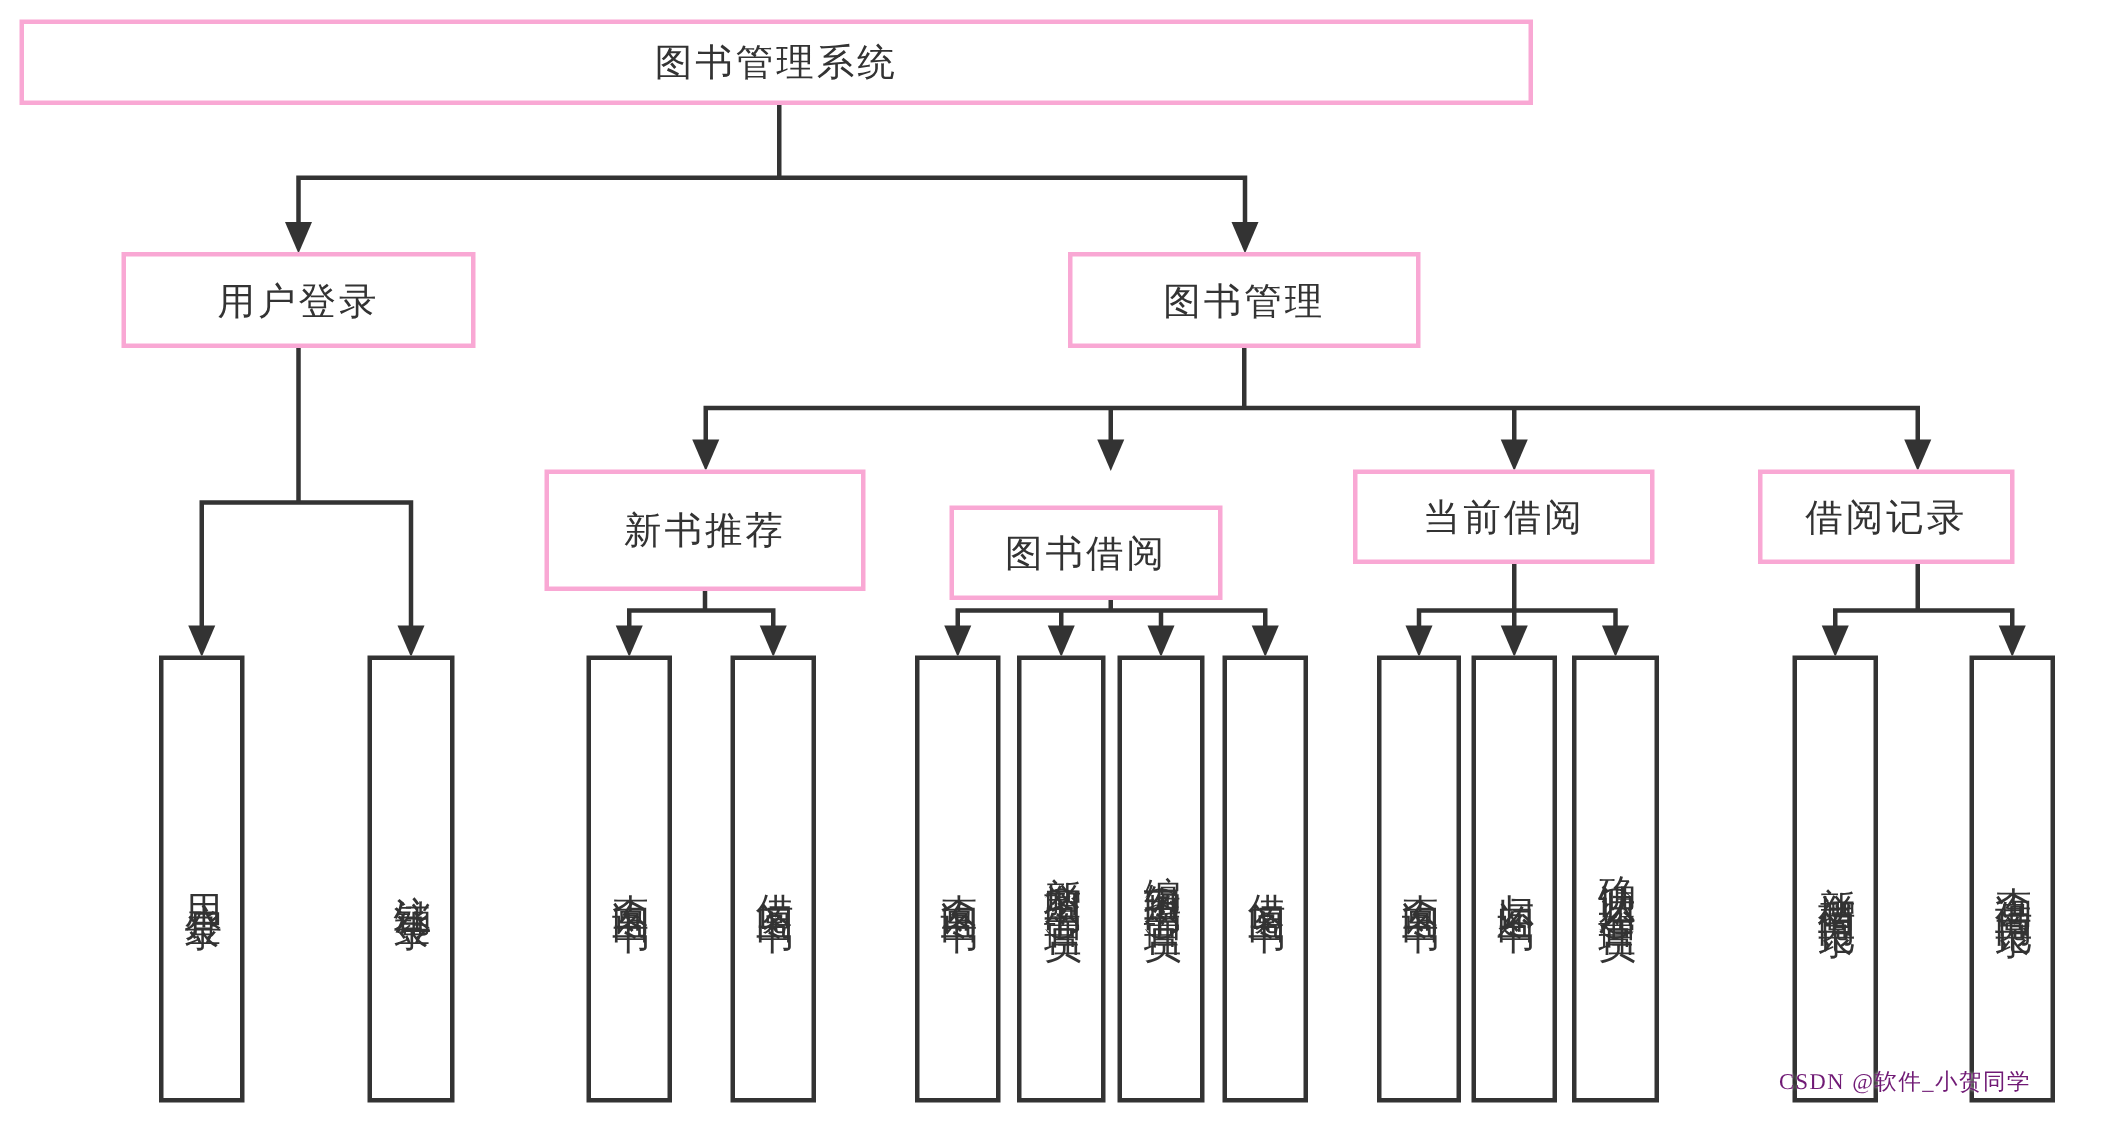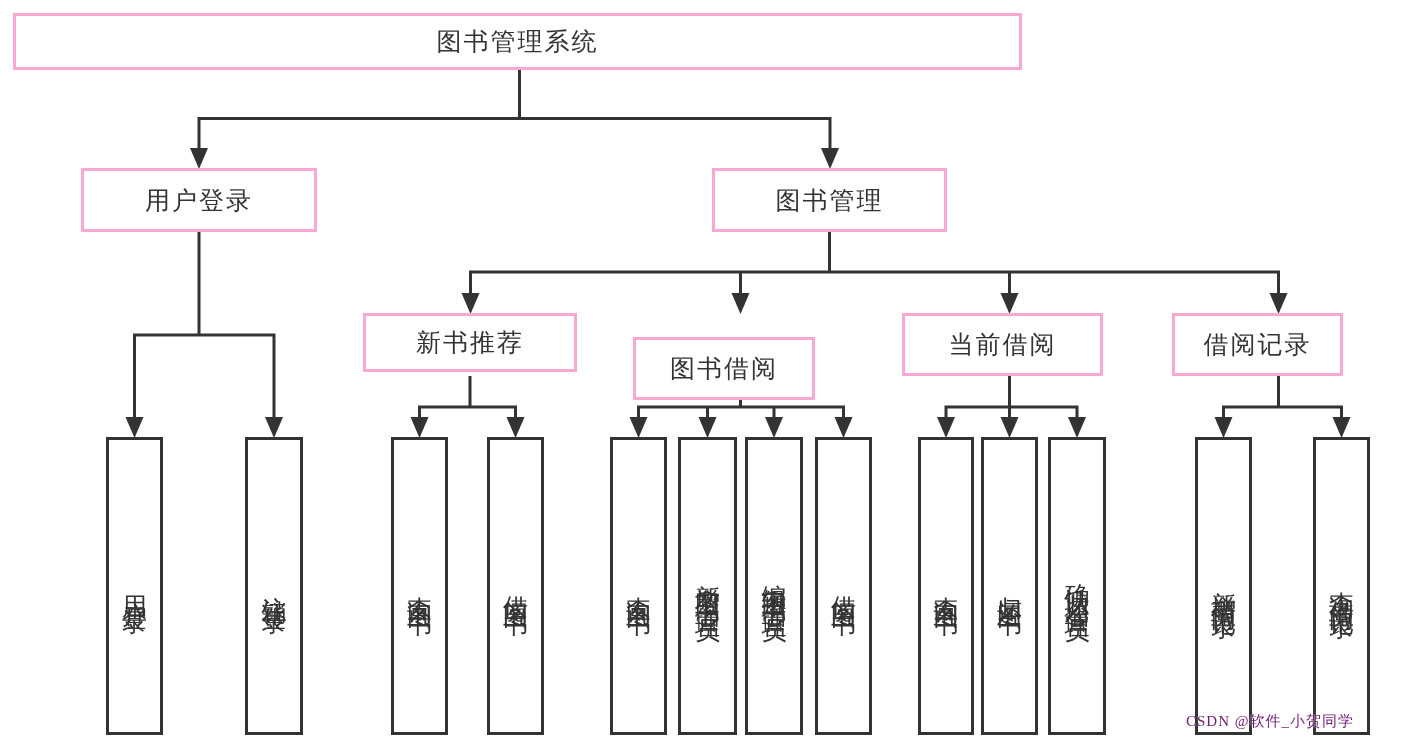--- a/index.html
+++ b/index.html
@@ -42,21 +42,21 @@
     font-size:15px;color:#701a75;
     letter-spacing:1px;
     z-index:3;white-space:nowrap;
     text-shadow:0 0 2px #fff;
     font-family:Liberation Serif, serif;
   }
   
   .n-root{left:13px;top:13px;width:1009px;height:57px;}
   .n-user-login{left:81px;top:168px;width:236px;height:64px;}
   .n-book-mgmt{left:712px;top:168px;width:235px;height:64px;}
-  .n-new-book{left:363px;top:313px;width:214px;height:59px;}
+  .n-new-book{left:363px;top:313px;width:214px;height:81px;}
   .n-book-borrow{left:633px;top:313px;width:182px;height:63px;margin-top:24px;}
   .n-current-borrow{left:902px;top:313px;width:201px;height:63px;}
   .n-borrow-record{left:1172px;top:313px;width:171px;height:63px;}
   
   .lf-1{left:106px;width:57px;}
   .lf-2{left:245px;width:58px;}
   .lf-3{left:391px;width:57px;}
   .lf-4{left:487px;width:57px;}
   .lf-5{left:610px;width:57px;}
   .lf-6{left:678px;width:59px;}

